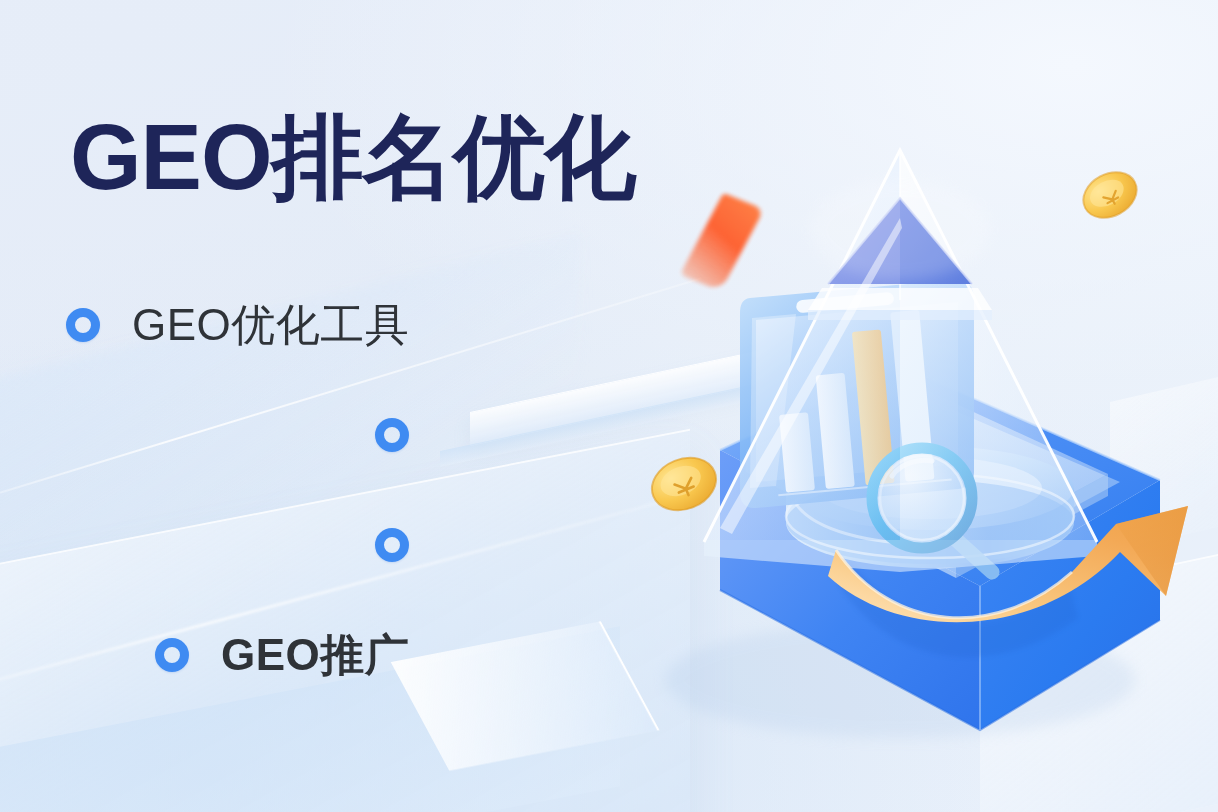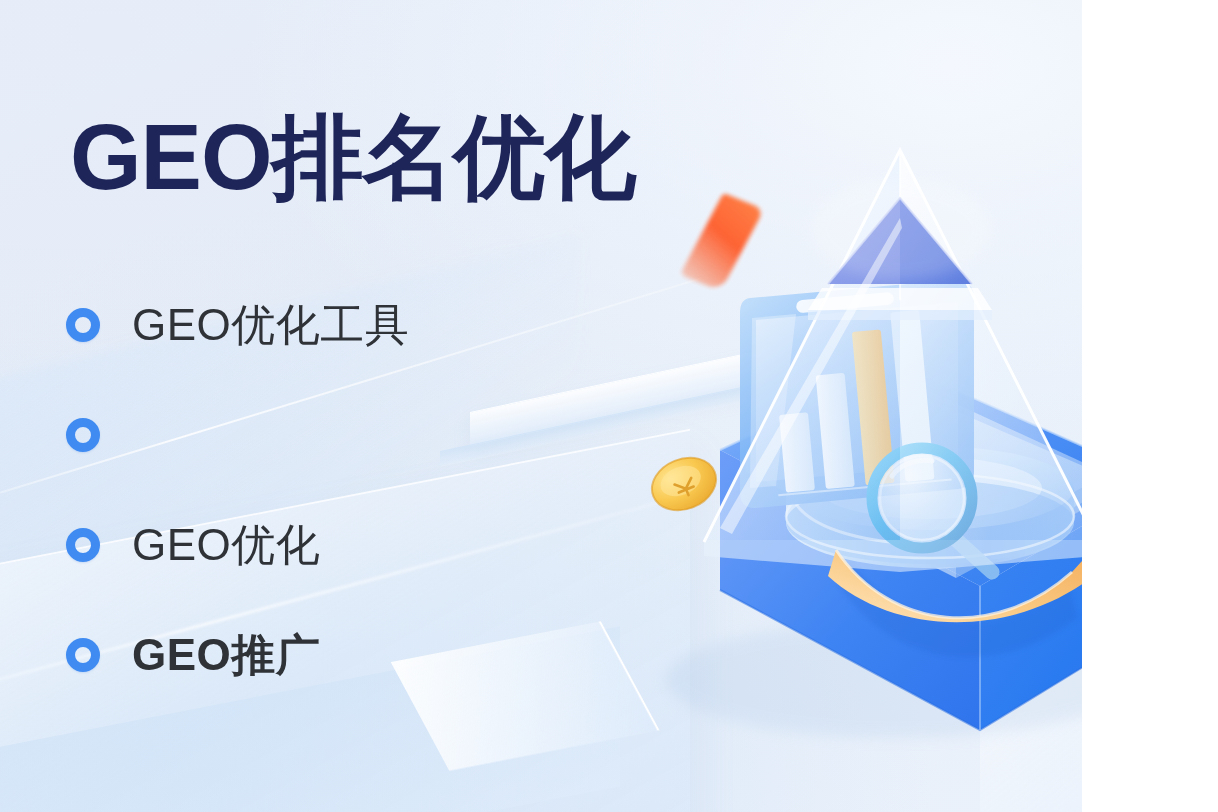--- a/index.html
+++ b/index.html
@@ -2,21 +2,21 @@
 <html><head>
 <meta charset="utf-8">
 <title>GEO排名优化</title>
 <style>
   * { margin:0; padding:0; box-sizing:border-box; }
   html,body{
     width:1218px; height:812px; overflow:hidden;
     font-family:"Liberation Sans","DejaVu Sans",sans-serif;
   }
   #banner{
-    position:relative; width:1082px; height:812px; overflow:hidden;
+    position:relative; width:1218px; height:812px; overflow:hidden;
     background:
       radial-gradient(120% 95% at 88% 8%,  #f4f8fe 0%, rgba(244,248,254,0) 55%),
       radial-gradient(95% 80% at 10% 4%,   #e6edf8 0%, rgba(230,237,248,0) 60%),
       radial-gradient(110% 90% at 18% 96%, #d2e3f6 0%, rgba(210,227,246,0) 62%),
       linear-gradient(155deg,#e7eef9 0%, #e3ebf7 34%, #e7eff9 60%, #eaf1fb 100%);
   }
 
   
   .slab{ position:absolute; pointer-events:none; }
 
@@ -94,21 +94,21 @@
   #orange-streak{
     position:absolute; left:700px; top:196px; width:44px; height:92px;
     background:linear-gradient(200deg,#ff7a3d 0%,#ff5c2a 45%,rgba(255,120,70,.35) 100%);
     transform:rotate(22deg) skewX(-6deg);
     filter:blur(2px); opacity:.95; z-index:5;
     border-radius:4px 10px 14px 6px;
   }
 
   #bullets{ position:absolute; left:66px; top:286px; z-index:6; }
   .bullet-row{
-    display:flex; align-items:center; height:78px; margin-bottom:32px;
+    display:flex; align-items:center; height:78px; margin-bottom:32px;justify-content:flex-end;
   }
   .bullet-row:last-child{ margin-bottom:0;font-weight:bold; }
   .ring{
     width:34px; height:34px; border-radius:50%;
     border:9px solid #3f8bf2; flex:0 0 auto;
     box-shadow:0 1px 2px rgba(60,120,220,.18);
   }
   .bullet-label{
     margin-left:32px; font-size:44px; color:#2f3338; letter-spacing:.5px;
     white-space:nowrap;
@@ -140,21 +140,20 @@
   <ul id="bullets" style="list-style:none;">
     <li class="bullet-row">
       <span class="ring"></span>
       <span class="bullet-label">GEO优化工具</span>
     </li>
     <li class="bullet-row">
       <span class="ring"></span>
     </li>
     <li class="bullet-row">
       <span class="ring"></span>
-      <span class="bullet-label">GEO优化</span>
     </li>
     <li class="bullet-row">
       <span class="ring"></span>
       <span class="bullet-label">GEO推广</span>
     </li>
   </ul>
 
   <div id="art">
     <svg viewBox="0 0 618 640" xmlns="http://www.w3.org/2000/svg">
       <defs>

